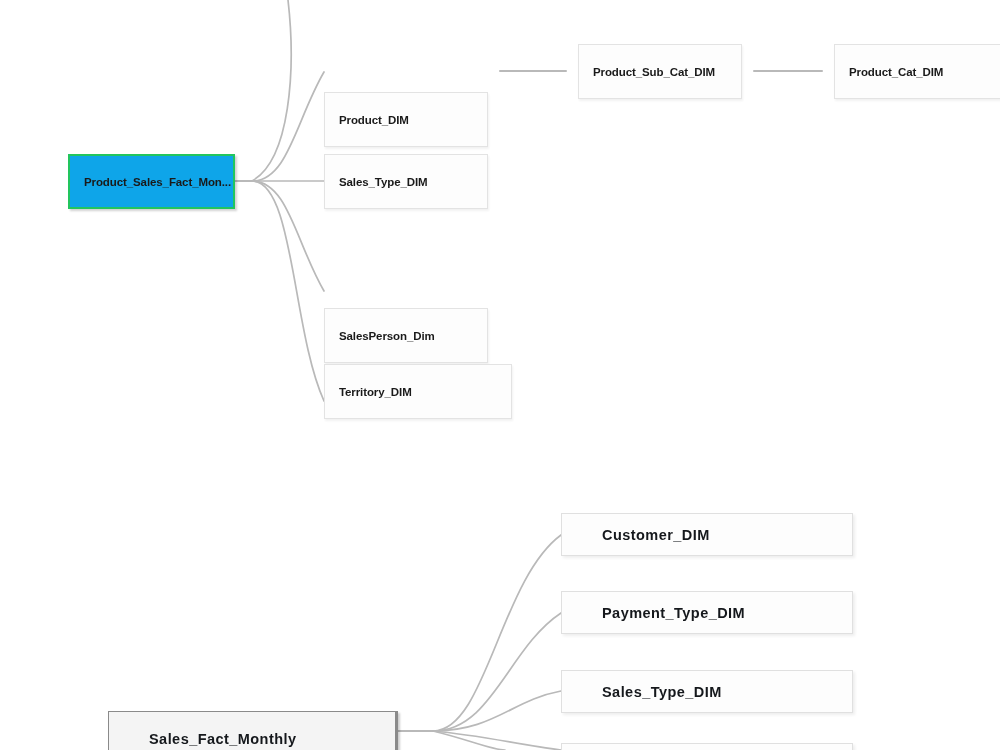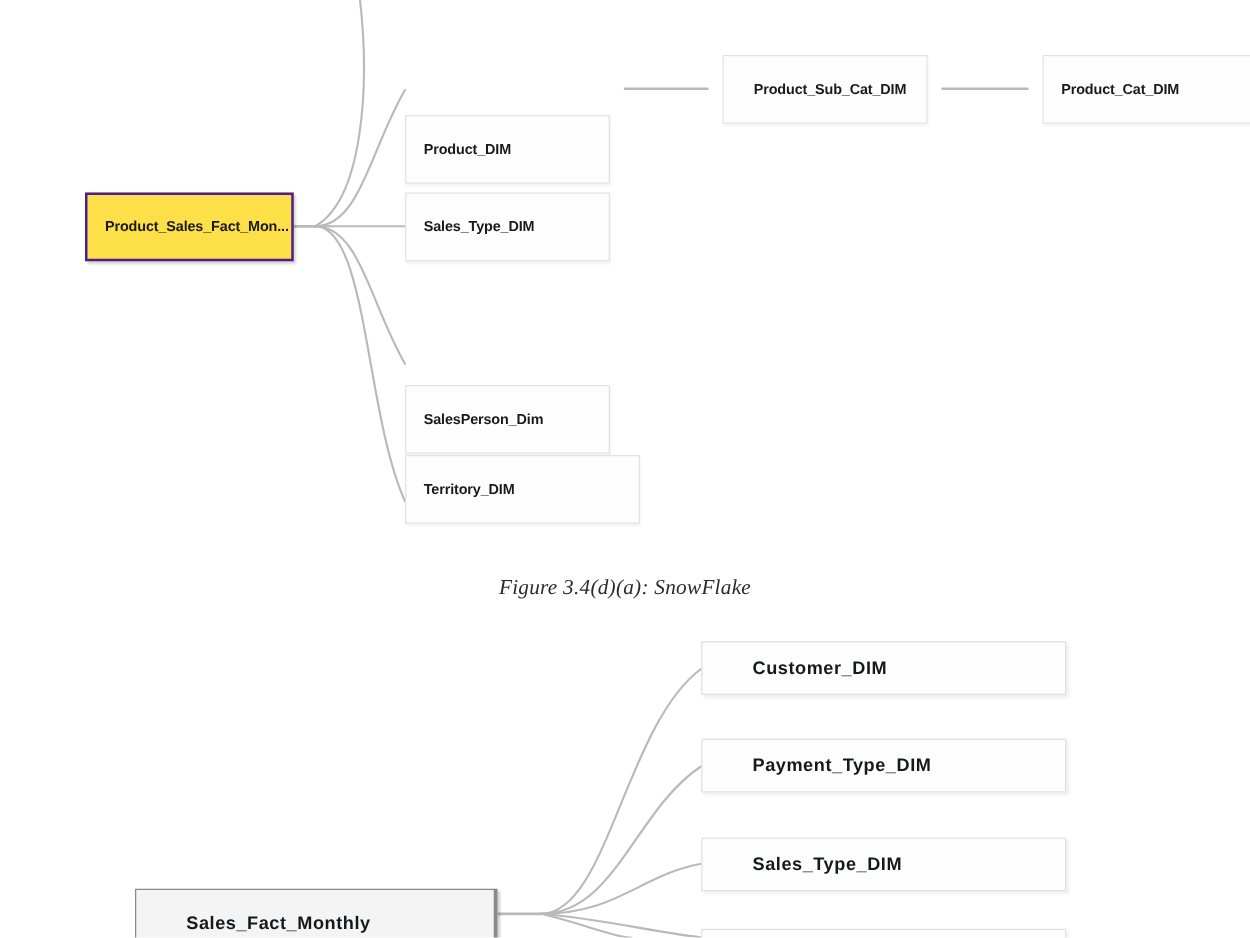--- a/index.html
+++ b/index.html
@@ -51,22 +51,22 @@
   .snow .node-label {
     font-size: 11.5px;
     font-weight: bold;
     letter-spacing: -0.1px;
     padding-left: 14px;
     color: #1a1a1a;
   }
 
   
   .node.fact {
-    background: #fde047;
-    border: 2px solid #4c1d95;
+    background: #0ea5e9;
+    border: 2px solid #22c55e;
     box-shadow: 2px 2px 2px rgba(0,0,0,0.18);
   }
 
   
   .star .node-label {
     font-size: 14.5px;
     font-weight: bold;
     letter-spacing: 0.45px;
     padding-left: 17px;
     color: #15181c;
@@ -152,32 +152,29 @@
     </div>
 
     <div class="node" style="left:324px; top:264px; width:164px; height:55px;margin-top:44px;">
       <span class="node-label">SalesPerson_Dim</span>
     </div>
 
     <div class="node" style="left:324px; top:364px; width:188px; height:55px;">
       <span class="node-label">Territory_DIM</span>
     </div>
 
-    <div class="node" style="left:578px; top:44px; width:164px; height:55px;padding-left:10px;">
+    <div class="node" style="left:578px; top:44px; width:164px; height:55px;">
       <span class="node-label">Product_Sub_Cat_DIM</span>
     </div>
 
     <div class="node" style="left:834px; top:44px; width:188px; height:55px;">
       <span class="node-label">Product_Cat_DIM</span>
     </div>
   </div>
 
-  <div class="caption" style="left:0; top:460px;">
-    <span>Figure 3.4(d)(a): SnowFlake</span>
-  </div>
 
   <div class="star">
 
     <div class="node fact" style="left:108px; top:711px; width:290px; height:56px;">
       <span class="node-label">Sales_Fact_Monthly</span>
     </div>
 
     <div class="node" style="left:561px; top:513px; width:292px; height:43px;">
       <span class="node-label">Customer_DIM</span>
     </div>

